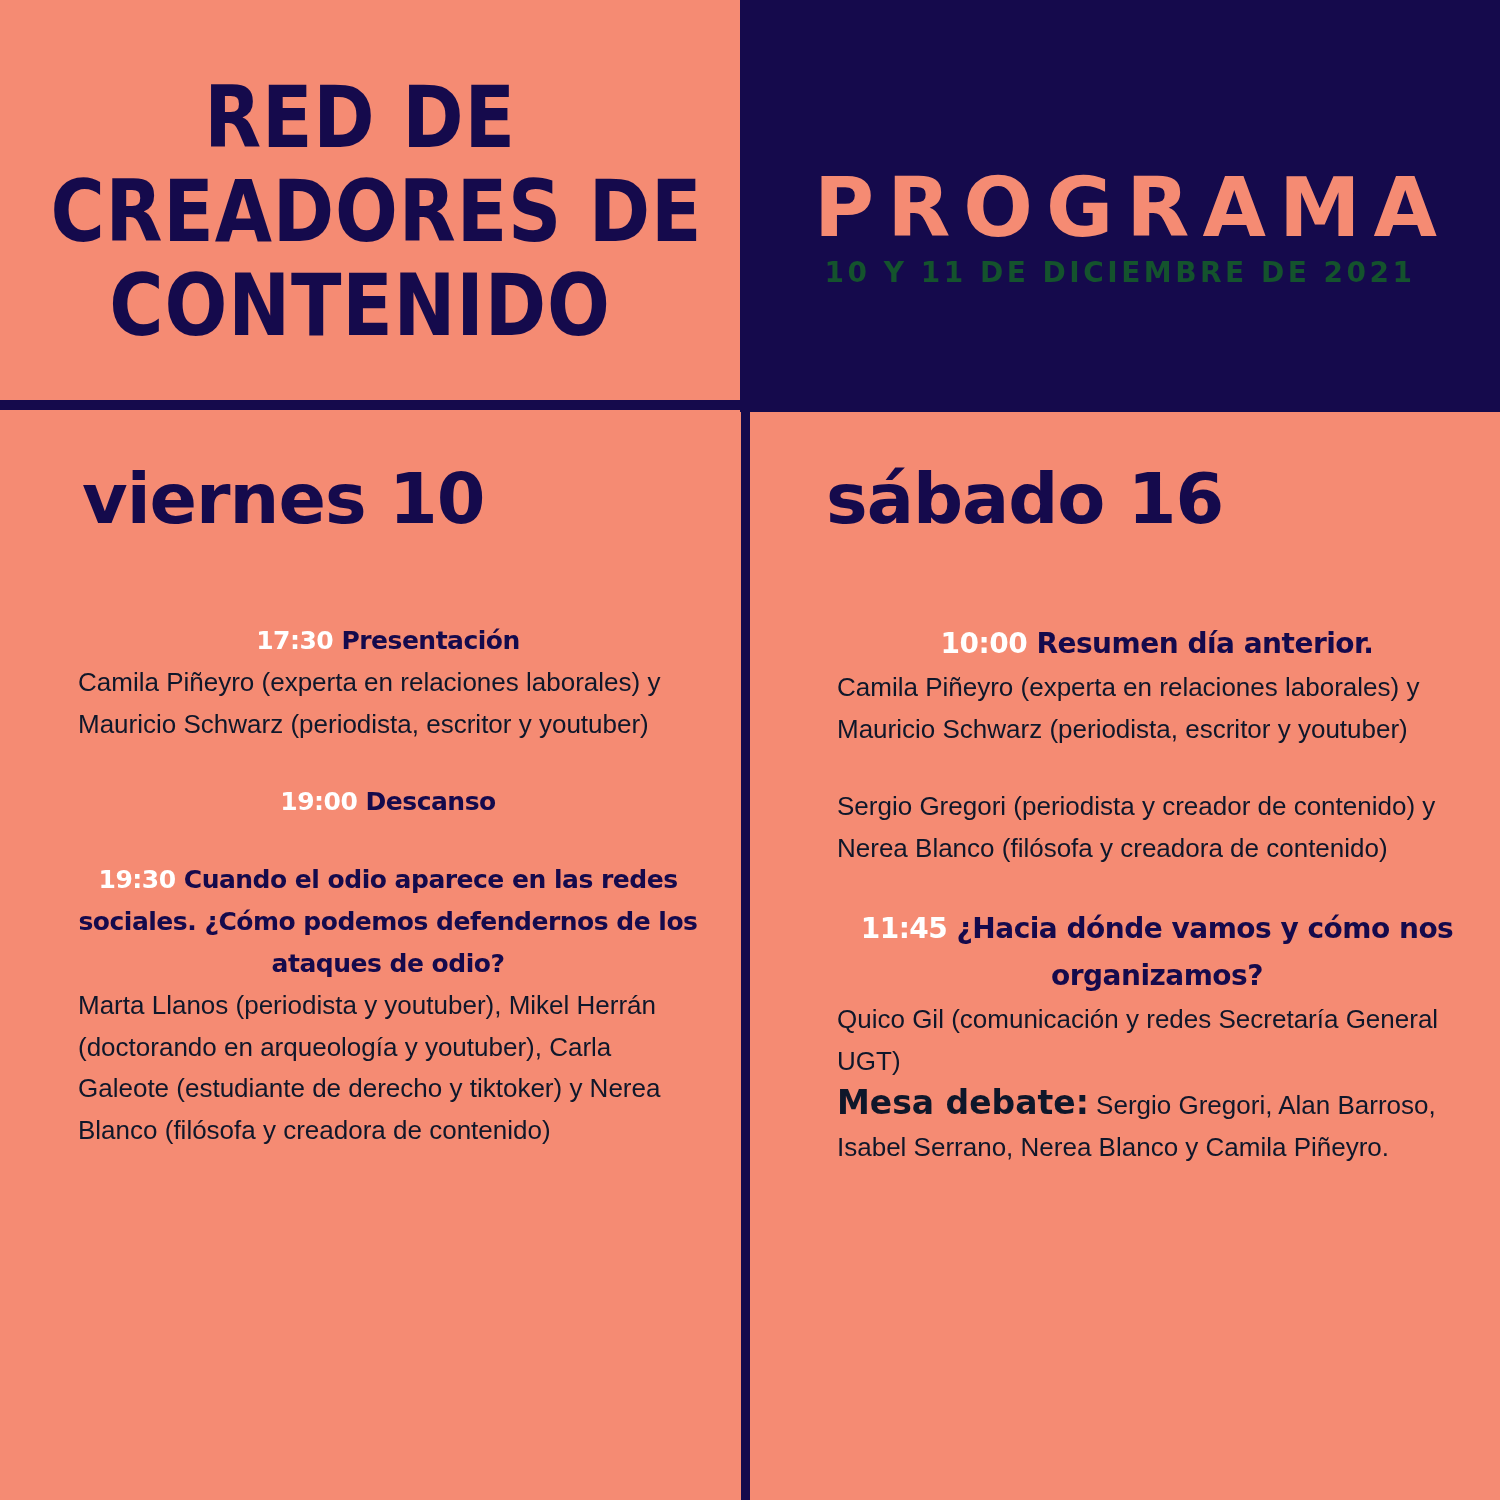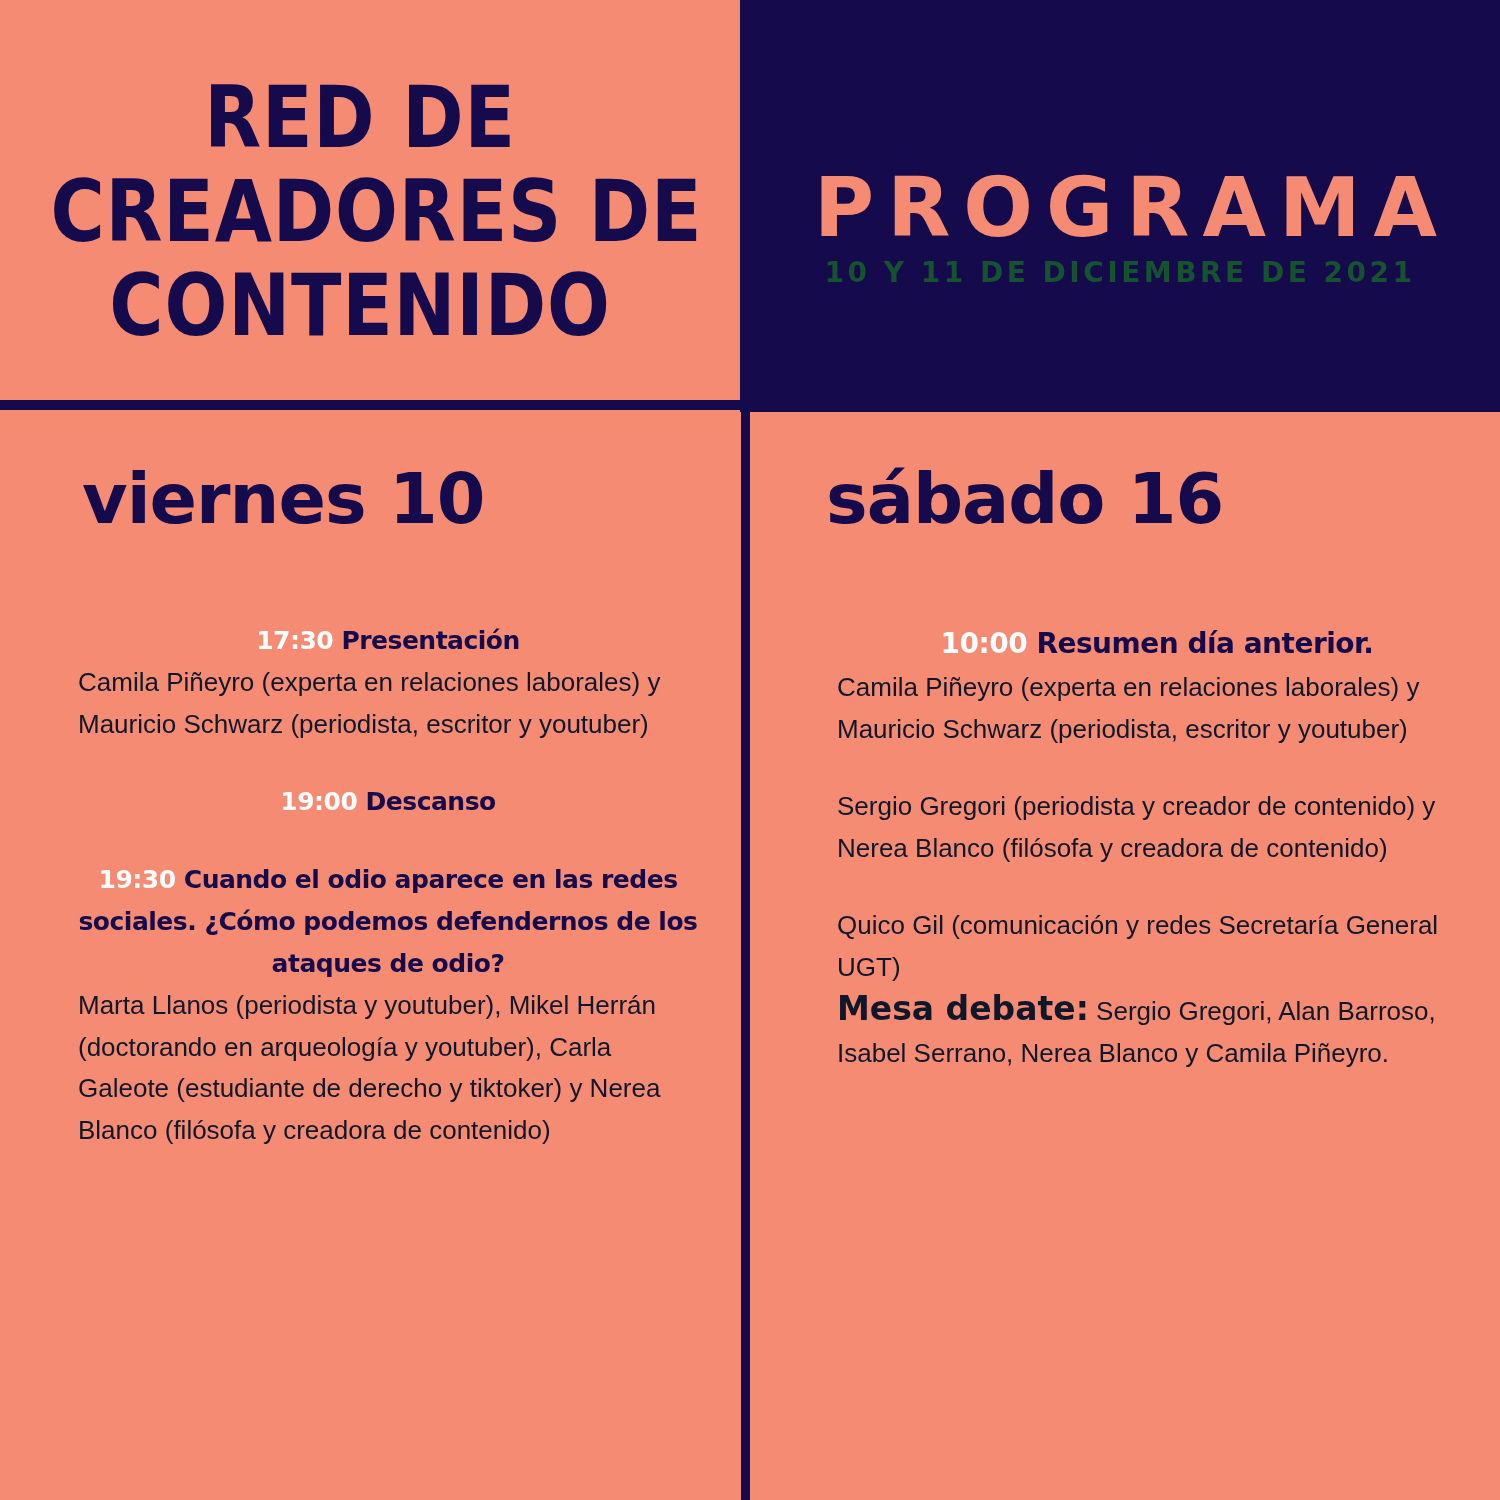--- a/index.html
+++ b/index.html
@@ -133,19 +133,23 @@
     <div class="event-title">
       <span class="time">10:00</span>
       <span>Resumen día anterior.</span>
     </div>
     <div class="speakers">Camila Piñeyro (experta en relaciones laborales) y Mauricio Schwarz (periodista, escritor y youtuber)</div>
   </div>
   <div class="event">
     <div class="speakers">Sergio Gregori (periodista y creador de contenido) y Nerea Blanco (filósofa y creadora de contenido)</div>
   </div>
   <div class="event">
+    <div class="event-title">
+      <span class="time">11:45</span>
+      <span>¿Hacia dónde vamos y cómo nos organizamos?</span>
+    </div>
     <div class="speakers">Quico Gil (comunicación y redes  Secretaría General UGT)</div>
     <div class="speakers">
       <span class="bold-label">Mesa debate:</span>
       <span>Sergio Gregori, Alan Barroso, Isabel Serrano, Nerea Blanco y Camila Piñeyro.</span>
     </div>
   </div>
 </div>
 
 </body></html>

